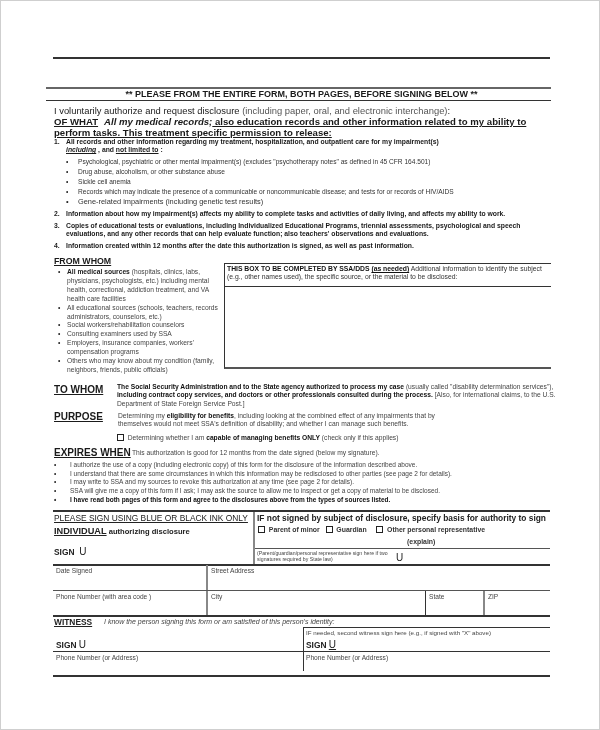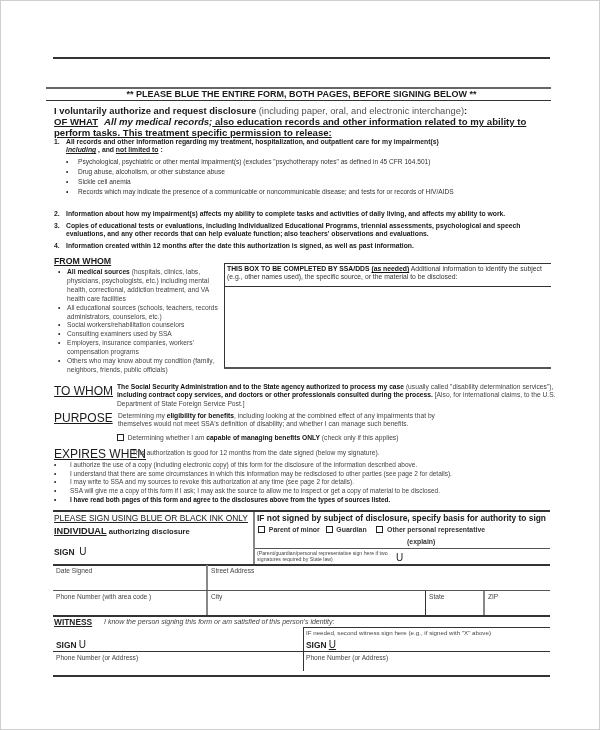--- a/index.html
+++ b/index.html
@@ -4,21 +4,21 @@
 <style>
   * { box-sizing: border-box; margin: 0; padding: 0; }
   html, body { width: 600px; height: 730px; background: #ffffff; overflow: hidden; }
   body { font-family: "Liberation Sans", sans-serif; color: #1a1a1a; position: relative; }
   .page { position: absolute; left: 0; top: 0; width: 600px; height: 730px; border: 1px solid #cfcfcf; background: #fff; }
   .abs { position: absolute; }
   .hr { position: absolute; background: #333; }
   .title { position: absolute; left: 0; width: 600px; top: 70px; text-align: center; font-size: 13.5px; font-weight: bold; letter-spacing: 0.1px; }
   .subtitle { position: absolute; left: 52px; width: 497px; top: 88px; text-align: center; font-size: 9px; font-weight: bold; }
   .intro { position: absolute; left: 53px; top: 104px; font-size: 9.4px; line-height: 11px; width: 500px; }
-  .intro b { font-weight: bold; }
+  .intro b { font-weight: normal; }
   .light { color: #555; font-weight: normal; }
   .u { text-decoration: underline; }
   .ofwhat { position: absolute; left: 53px; top: 115px; font-size: 9.6px; font-weight: bold; line-height: 11px; width: 500px; }
   .ofwhat .lbl { text-decoration: underline; margin-right: 6px; }
   .ofwhat .it { font-style: italic; }
   .ofwhat .rest { text-decoration: underline; }
   .num-item { position: absolute; left: 53px; width: 500px; font-size: 6.8px; line-height: 8.2px; font-weight: bold; }
   .num-item .n { display: inline-block; width: 12px; }
   .num-item .txt { display: inline-block; vertical-align: top; width: 485px; }
   .bullets { position: absolute; left: 65px; top: 156px; width: 490px; font-size: 6.6px; line-height: 10px; color: #333; list-style: none; }
@@ -26,62 +26,63 @@
   .bullets li.big { font-size: 7.4px; }
   .from-title { position: absolute; left: 53px; top: 255px; font-size: 8.8px; font-weight: bold; text-decoration: underline; }
   .from-list { position: absolute; left: 57px; top: 267px; width: 165px; font-size: 6.7px; line-height: 8.9px; color: #444; list-style: none; }
   .from-list li { position: relative; padding-left: 9px; }
   .from-list li::before { content: "•"; position: absolute; left: 0; color: #222; }
   .from-list li b { color: #1a1a1a; }
   .ssabox { position: absolute; left: 223px; top: 262px; width: 327px; height: 106px; border-left: 1px solid #333; border-top: 1.5px solid #333; border-bottom: 2px solid #555; }
   .ssabox .hdr { font-size: 6.8px; line-height: 8.3px; padding: 1px 2px; color: #333; border-bottom: 1px solid #333; height: 23px; }
   .ssabox .hdr b { color: #111; }
   .ssabox textarea { display: block; width: 100%; height: 80px; border: none; resize: none; background: transparent; font-family: "Liberation Sans", sans-serif; font-size: 7px; }
-  .section-lbl { position: absolute; font-size: 12px; font-weight: normal; text-decoration: underline; }
+  .section-lbl { position: absolute; font-size: 10px; font-weight: bold; text-decoration: underline; }
   .section-txt { position: absolute; font-size: 6.7px; line-height: 8.4px; color: #444; }
   .section-txt b { color: #111; }
   .checkbox { display: inline-block; width: 7px; height: 7px; border: 1px solid #222; vertical-align: -1px; background: #fff; cursor: pointer; }
   .ack-list { position: absolute; left: 53px; top: 460px; width: 500px; font-size: 6.5px; line-height: 8.7px; color: #444; list-style: none; }
   .ack-list li { position: relative; padding-left: 16px; }
   .ack-list li::before { content: "•"; position: absolute; left: 0; color: #222; }
   .ack-list li.strong { font-weight: bold; color: #111; }
   .field-lbl { position: absolute; font-size: 6.6px; color: #444; }
   .vl { position: absolute; background: #333; width: 1px; }
   .vl.gray { background: #888; width: 2px; }
   .field-input { position: absolute; border: none; background: transparent; font-family: "Liberation Sans", sans-serif; font-size: 8px; }
 </style>
 </head>
 <body>
 
 <div class="page">
 
   <div class="hr" style="left:52px;top:56px;width:497px;height:1.5px;"></div>
 
   <div class="hr" style="left:45px;top:86px;width:505px;height:1.5px;background:#666;"></div>
-  <div class="subtitle">** PLEASE BLUE THE ENTIRE FORM, BOTH PAGES, BEFORE SIGNING BELOW **</div>
+  <div class="subtitle">** PLEASE FROM THE ENTIRE FORM, BOTH PAGES, BEFORE SIGNING BELOW **</div>
   <div class="hr" style="left:45px;top:99px;width:505px;height:1px;"></div>
 
   <div class="intro">
     <b>I voluntarily authorize and request disclosure</b><span class="light"> (including paper, oral, and electronic interchange)</span><b>:</b>
   </div>
 
   <div class="ofwhat">
     <span class="lbl">OF WHAT</span><span class="it">All my medical records;</span><span class="rest"> also education records and other information related to my ability to</span><br>
     <span class="rest">perform tasks. This treatment specific permission to release:</span>
   </div>
 
   <div class="num-item" style="top:137px;">
     <span class="n">1.</span><span class="txt"><span>All records and other information regarding my treatment, hospitalization, and outpatient care for my impairment(s)</span><br><i class="u">including</i><span> , and </span><span class="u">not limited to</span><span> :</span></span>
   </div>
 
   <ul class="bullets">
     <li>Psychological, psychiatric or other mental impairment(s) (excludes "psychotherapy notes" as defined in 45 CFR 164.501)</li>
     <li>Drug abuse, alcoholism, or other substance abuse</li>
     <li>Sickle cell anemia</li>
     <li>Records which may indicate the presence of a communicable or noncommunicable disease; and tests for or records of HIV/AIDS</li>
+    <li class="big">Gene-related impairments (including genetic test results)</li>
   </ul>
 
   <div class="num-item" style="top:209px;">
     <span class="n">2.</span><span class="txt">Information about how my impairment(s) affects my ability to complete tasks and activities of daily living, and affects my ability to work.</span>
   </div>
   <div class="num-item" style="top:221px;">
     <span class="n">3.</span><span class="txt">Copies of educational tests or evaluations, including Individualized Educational Programs, triennial assessments, psychological and speech evaluations, and any other records that can help evaluate function; also teachers' observations and evaluations.</span>
   </div>
   <div class="num-item" style="top:241px;">
     <span class="n">4.</span><span class="txt">Information created within 12 months after the date this authorization is signed, as well as past information.</span>

